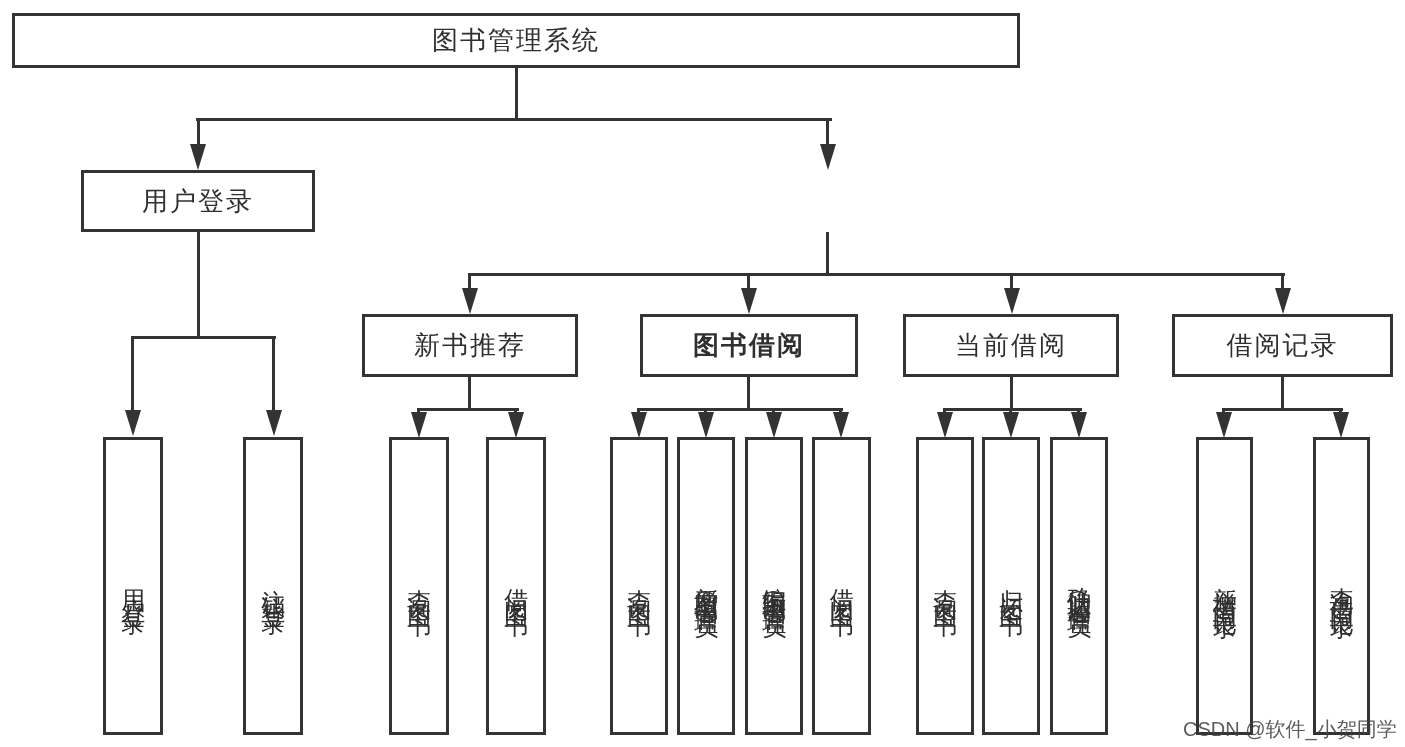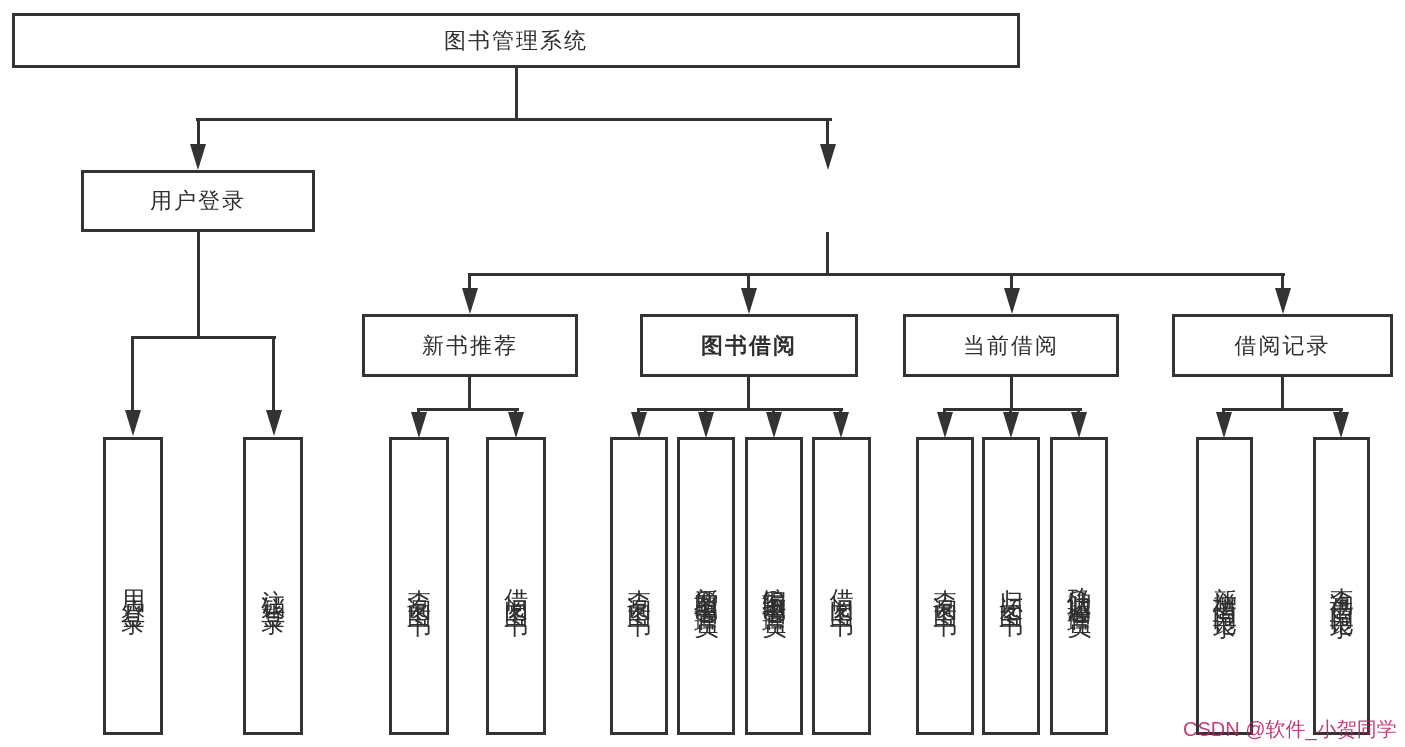--- a/index.html
+++ b/index.html
@@ -7,34 +7,34 @@
     position:relative; width:1405px; height:747px;
     background:#ffffff; overflow:hidden;
     font-family:"Liberation Sans", sans-serif;
   }
   .box {
     position:absolute; box-sizing:border-box;
     border:3px solid #333333; background:#ffffff;
     display:flex; align-items:center; justify-content:center;
     color:#2f2f2f;
   }
-  .hlabel { font-size:22px; letter-spacing:2px; white-space:nowrap; }
+  .hlabel { font-size:26px; letter-spacing:2px; white-space:nowrap; }
   .vlabel {
     writing-mode:vertical-rl; font-size:24px; letter-spacing:8px;
     line-height:1.1; white-space:nowrap;
   }
   .line { position:absolute; background:#333333; }
   .arrow {
     position:absolute; width:0; height:0;
     border-left:8px solid transparent; border-right:8px solid transparent;
     border-top:26px solid #333333;
   }
   .watermark {
     position:absolute; left:1183px; top:716px;
-    font-size:20px; color:#be185d; opacity:0.85; white-space:nowrap;
+    font-size:20px; color:#404040; opacity:0.85; white-space:nowrap;
   }
 </style>
 </head>
 <body>
 
 <div id="canvas">
 
   <div class="box" style="left:12px; top:13px; width:1008px; height:55px;">
     <span class="hlabel">图书管理系统</span>
   </div>

